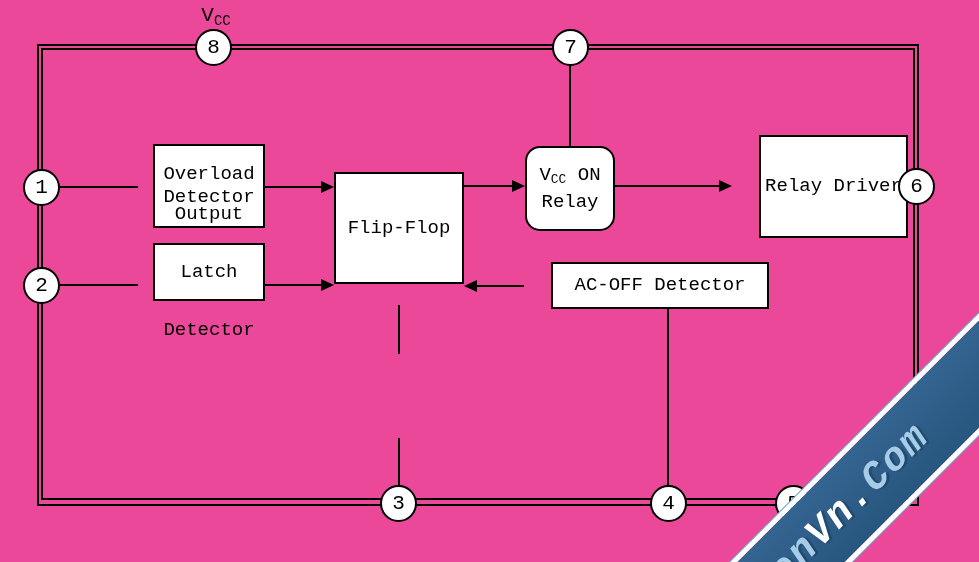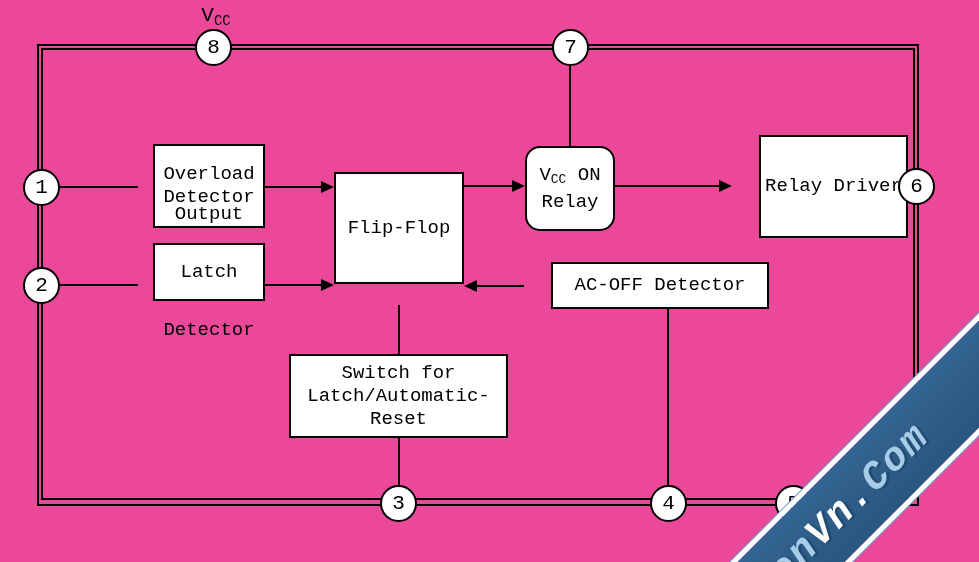--- a/index.html
+++ b/index.html
@@ -98,24 +98,20 @@
   </div>
 
   <div class="blk" style="left:524px;top:262px;width:218px;height:47px;margin-left:27px;">
     <div>AC-OFF Detector</div>
   </div>
 
   <div class="blk" style="left:759px;top:135px;width:149px;height:103px;">
     <div>Relay Driver</div>
   </div>
 
-  <div class="blk" style="left:289px;top:354px;width:219px;height:84px;">
-    <div>Switch for</div>
-    <div>Latch/Automatic-Reset</div>
-  </div>
 
   <div class="pin" style="left:23px;top:169px;">
       <span>1</span>
     </div>
   <div class="pin" style="left:23px;top:267px;">
       <span>2</span>
     </div>
   <div class="pin" style="left:380px;top:485px;">
       <span>3</span>
     </div>

